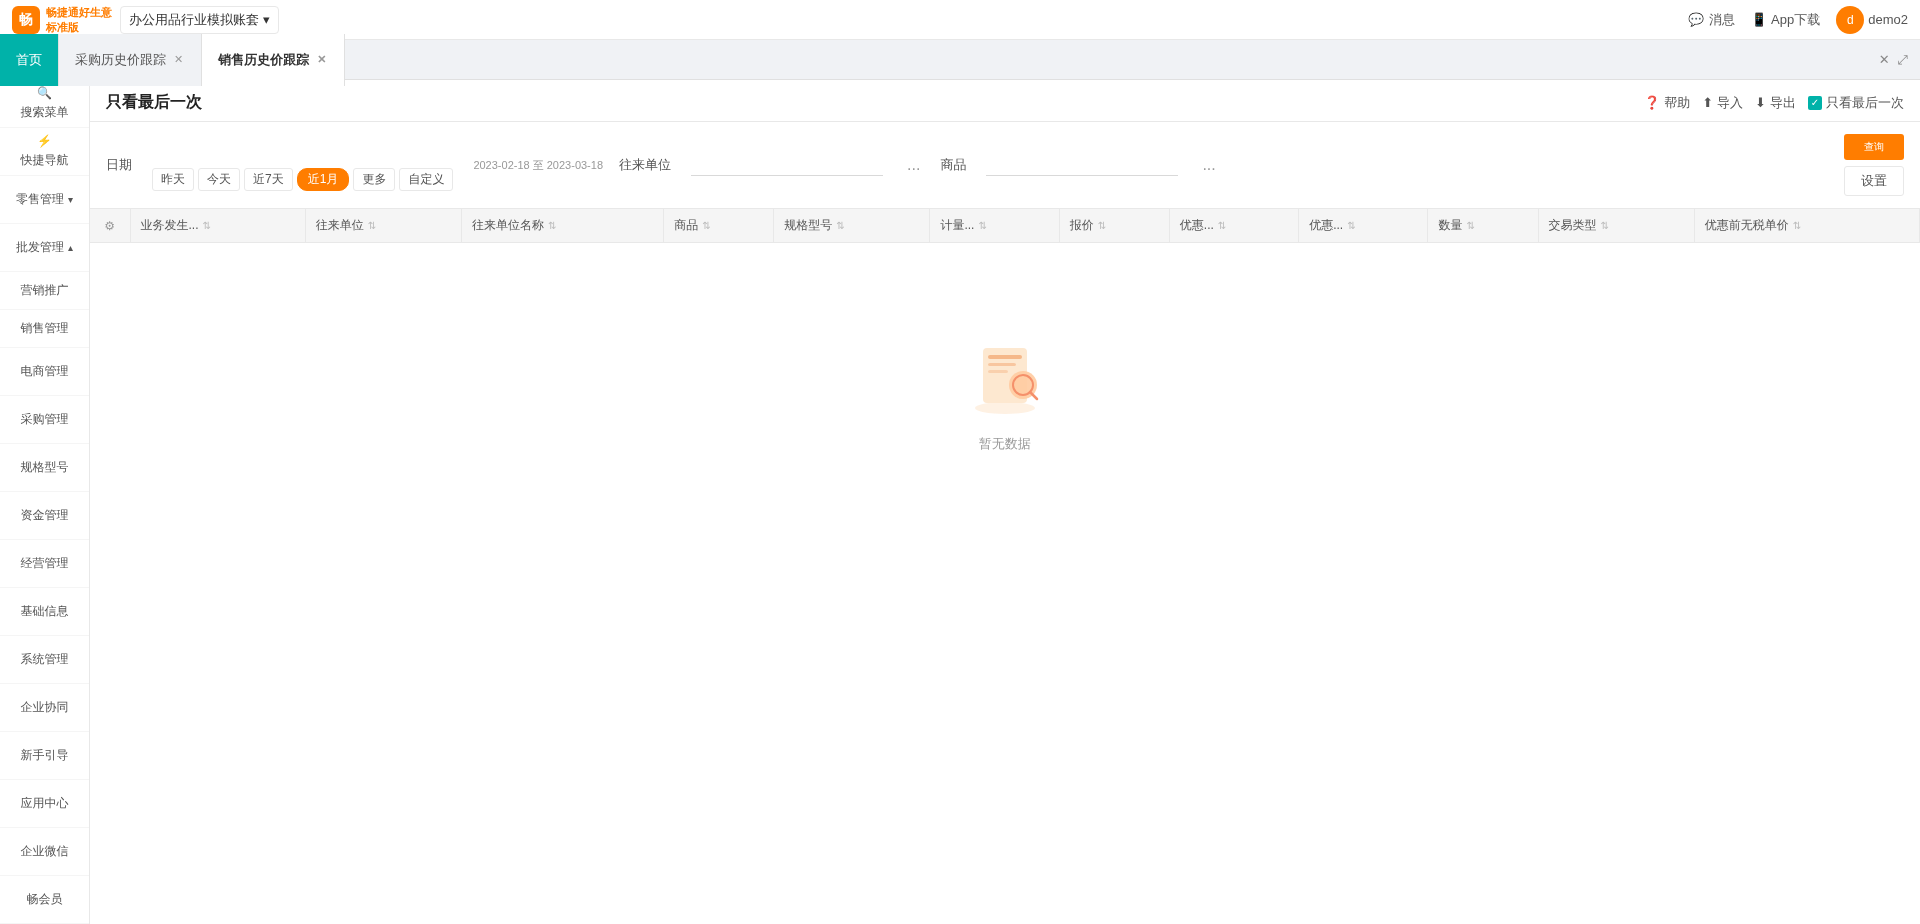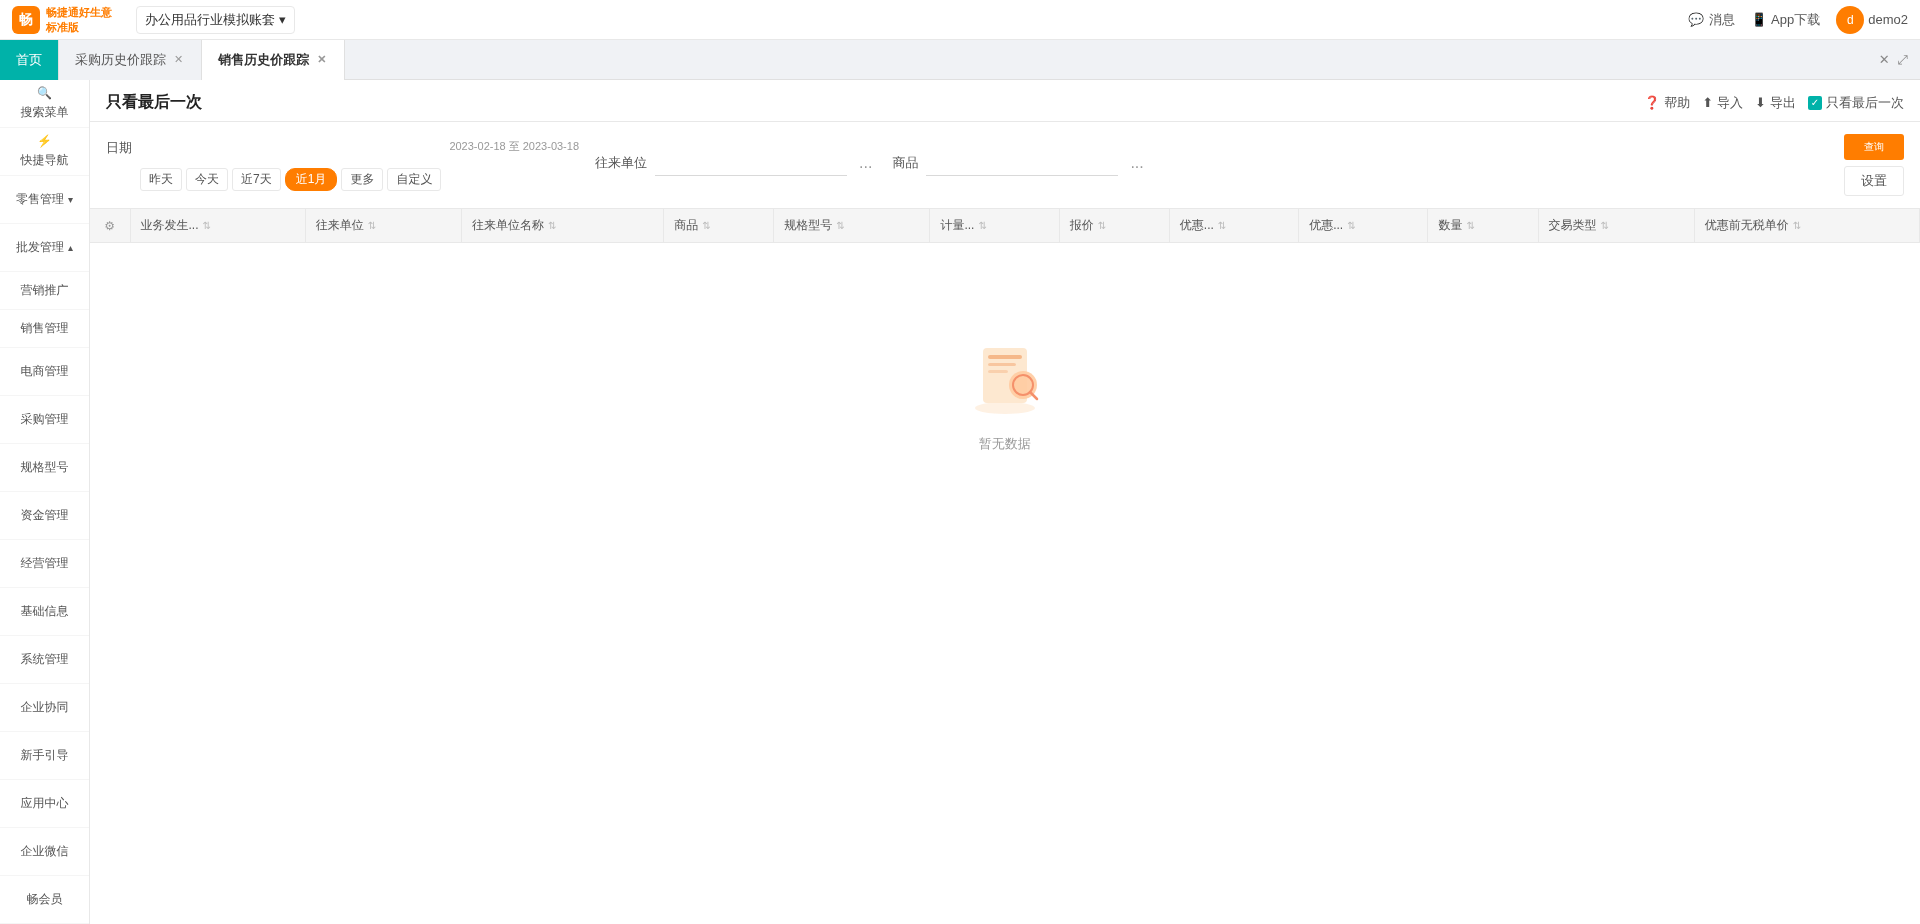--- a/index.html
+++ b/index.html
@@ -47,21 +47,21 @@
     .workspace-selector {
       display: flex;
       align-items: center;
       gap: 4px;
       padding: 4px 8px;
       border: 1px solid #e8e8e8;
       border-radius: 4px;
       cursor: pointer;
       font-size: 13px;
       color: #333;
-      margin-left: 16px;
+      margin-left: 0;
     }
     .topbar-right {
       display: flex;
       align-items: center;
       gap: 16px;
     }
     .topbar-action {
       display: flex;
       align-items: center;
       gap: 4px;
@@ -85,21 +85,21 @@
     .tabbar {
       height: 40px;
       background: #f0f2f5;
       display: flex;
       align-items: center;
       padding: 0 0;
       flex-shrink: 0;
       border-bottom: 1px solid #e0e0e0;
     }
     .tab {
-      height: 40px;
+      height: 52px;
       display: flex;
       align-items: center;
       padding: 0 16px;
       cursor: pointer;
       font-size: 13px;
       color: #555;
       border-right: 1px solid #e0e0e0;
       gap: 6px;
       background: #f0f2f5;
       position: relative;
@@ -216,21 +216,22 @@
       padding: 12px 16px;
       border-bottom: 1px solid #e8e8e8;
       display: flex;
       align-items: center;
       gap: 16px;
       flex-shrink: 0;
       flex-wrap: wrap;
     }
     .filter-group {
       display: flex;
-      gap: 8px;
+      align-items: center;
+      gap: 20px;
     }
     .filter-label {
       color: #555;
       font-size: 13px;
       white-space: nowrap;
     }
     .date-btns {
       display: flex;
       align-items: center;
       gap: 4px;

